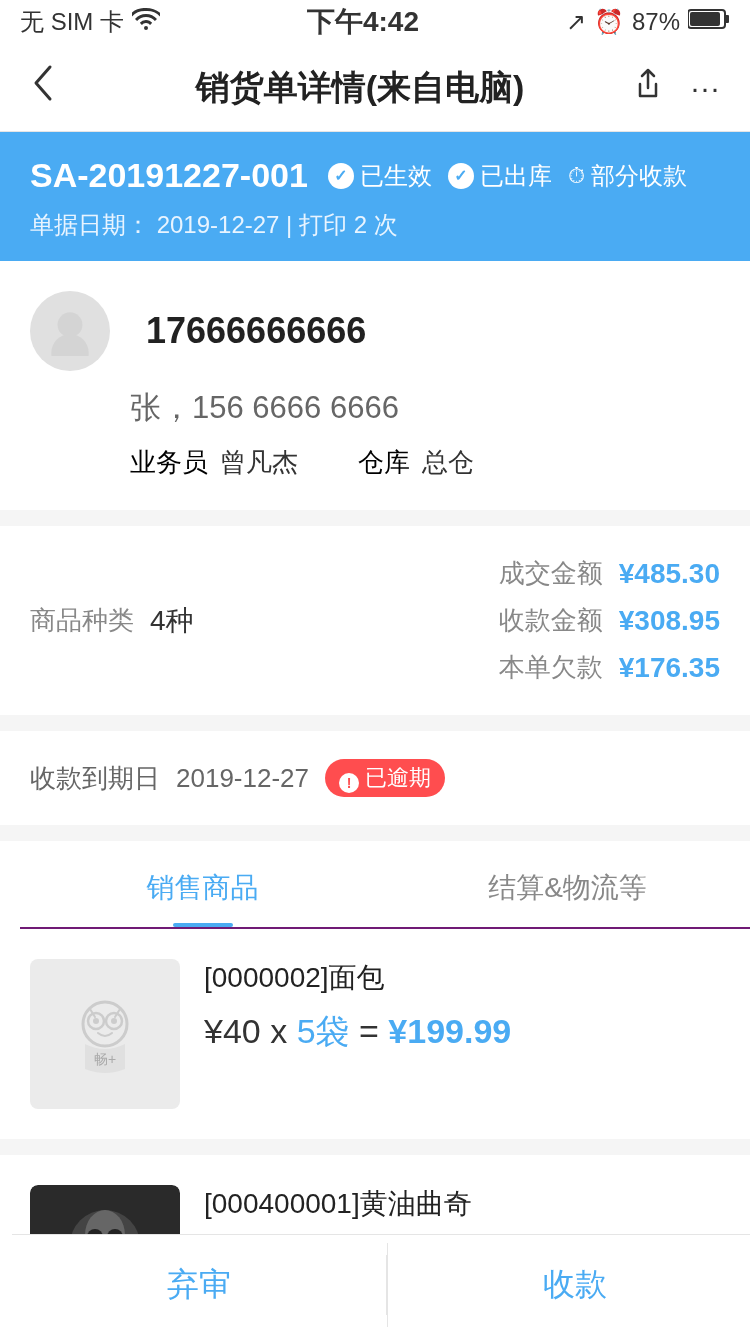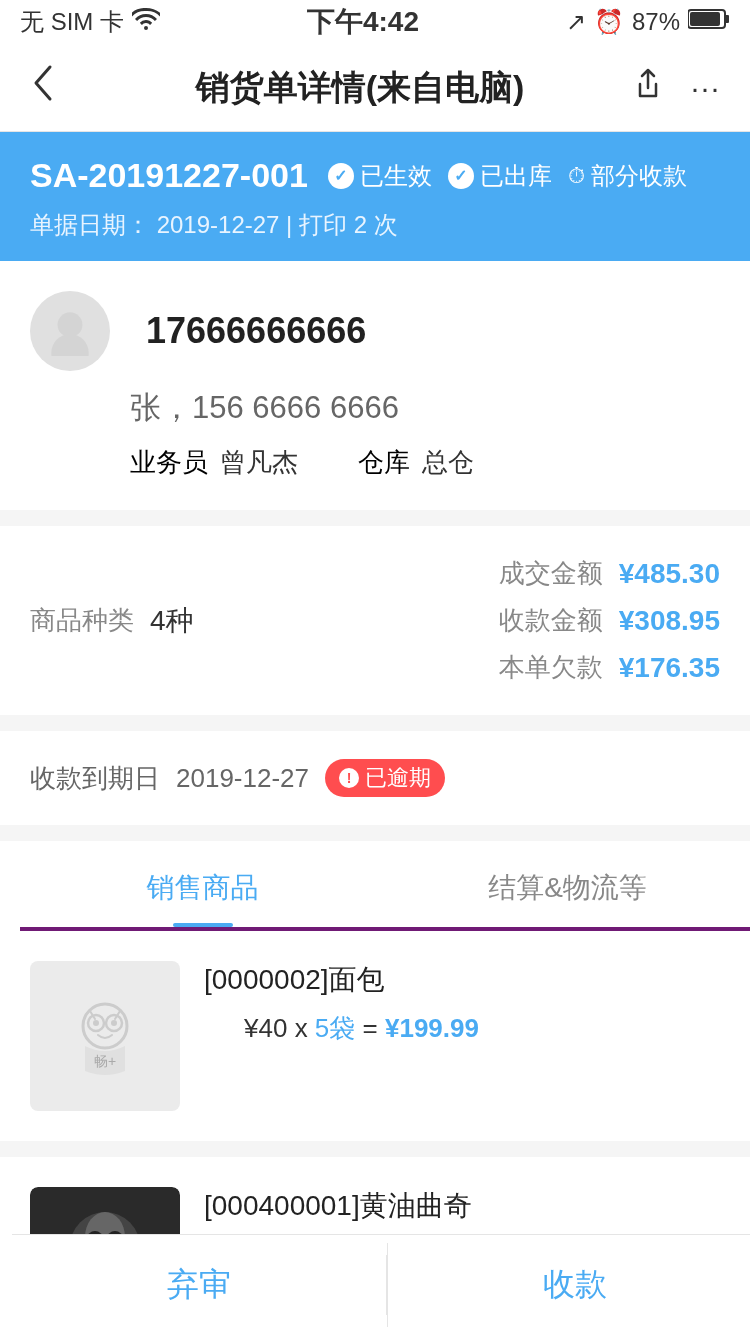--- a/index.html
+++ b/index.html
@@ -208,21 +208,21 @@
       color: #666;
       margin-bottom: 16px;
     }
     .overdue-badge {
       background: #ff4d4f;
       color: #fff;
       font-size: 22px;
       padding: 4px 14px;
       border-radius: 20px;
       display: flex;
-      align-items: center;
+      align-items: flex-end;
       gap: 6px;
     }
     .overdue-badge::before {
       content: '!';
       width: 20px;
       height: 20px;
       background: #fff;
       color: #ff4d4f;
       border-radius: 50%;
       display: flex;
@@ -233,21 +233,21 @@
       flex-shrink: 0;
     }
 
     
     .tabs-section {
       background: #fff;
       margin-bottom: 0;
     }
     .tabs-row {
       display: flex;
-      border-bottom: 4px solid #701a75;
+      border-bottom: 2px solid #701a75;
       margin-left: 20px;
     }
     .tab-item {
       flex: 1;
       text-align: center;
       padding: 28px 0 20px;
       font-size: 28px;
       cursor: pointer;
       position: relative;
       color: #888;
@@ -307,23 +307,22 @@
     .product-sku {
       display: inline-block;
       background: #f0f0f0;
       color: #888;
       font-size: 22px;
       padding: 4px 16px;
       border-radius: 4px;
       margin-bottom: 16px;
     }
     .product-price {
-      font-size: 26px;
+      font-size: 34px;
       color: #333;
-      margin-left: 40px;
     }
     .product-price .qty { color: #4AABF3; }
     .product-price .total { color: #4AABF3; font-weight: 600; }
 
     
     .bottom-bar {
       position: fixed;
       bottom: 0;
       left: 12px;
       width: 750px;

